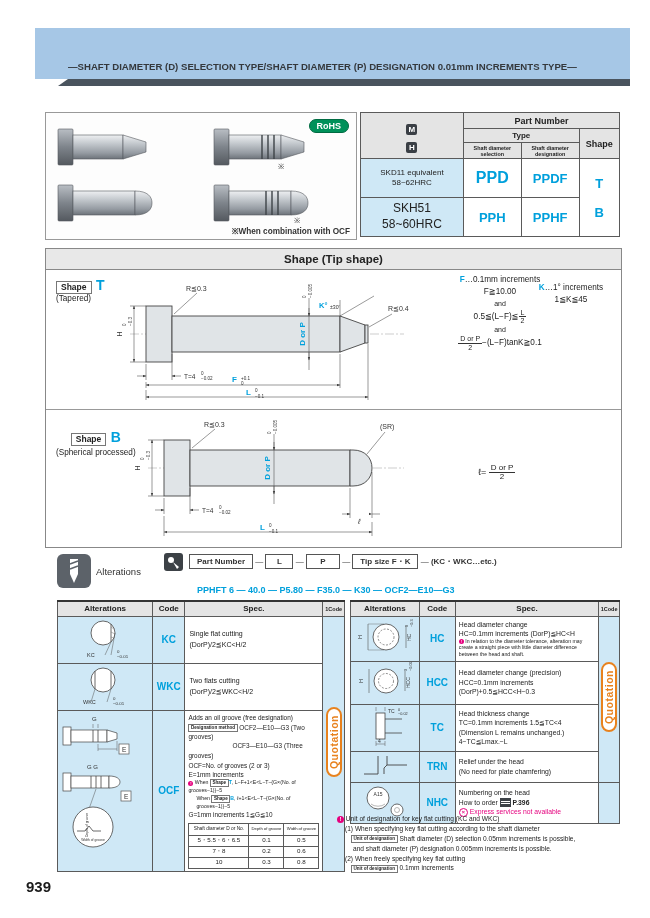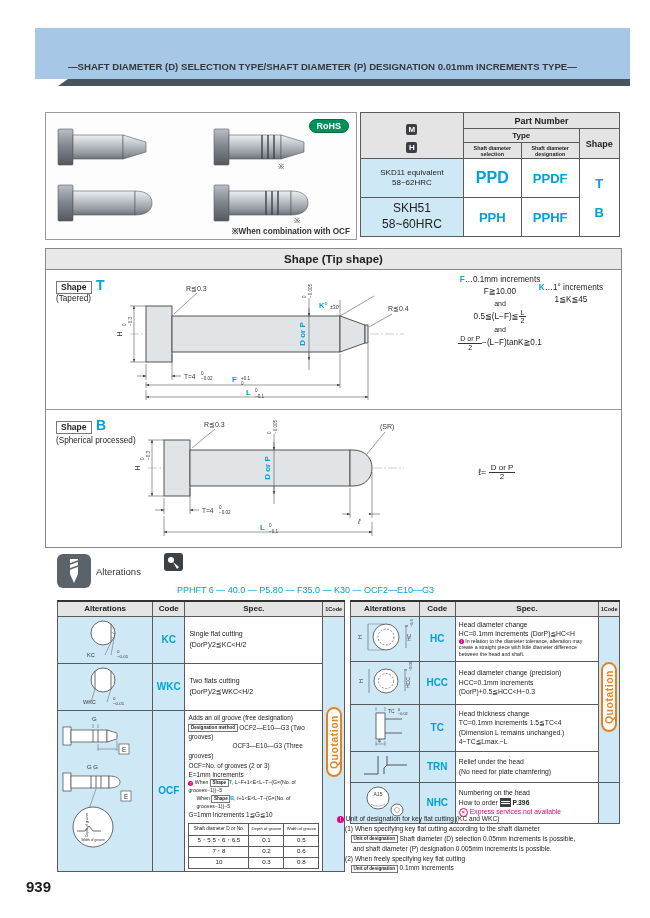--- a/index.html
+++ b/index.html
@@ -222,21 +222,21 @@
 
     <div class="abs" style="left:478px;top:12px;width:94px;text-align:center;font-size:8.2px;line-height:1.5;">
       <div><span class="cyan" style="font-weight:bold">K</span><span>…1° increments</span></div>
       <div>1≦K≦45</div>
     </div>
   </div>
 
   <div class="abs" style="left:0;top:160px;width:575px;border-top:1px solid #999;"></div>
 
   <div class="abs" style="left:0;top:161px;width:575px;height:136px;">
-    <div style="position:absolute;left:10px;top:6px;">
+    <div style="position:absolute;left:10px;top:18px;text-align:center;">
       <span class="shape-label-box">Shape</span>
       <span class="cyan" style="font-size:14px;font-weight:bold;">B</span>
       <div style="font-size:8.2px;margin-top:2px">(Spherical processed)</div>
     </div>
 
     <svg width="300" height="126" viewBox="0 0 300 126" style="position:absolute;left:78px;top:4px">
       <line x1="24" y1="54" x2="280" y2="54" stroke="#999" stroke-width="0.5" stroke-dasharray="9,2,2,2"></line>
       <rect x="40" y="26" width="26" height="56" fill="#e0e4e7" stroke="#444" stroke-width="0.9"></rect>
       <rect x="66" y="36" width="160" height="36" fill="#e0e4e7" stroke="#444" stroke-width="0.9"></rect>
       <path d="M226,36 h3 c12,0 19,8 19,18 c0,10 -7,18 -19,18 h-3 z" fill="#e0e4e7" stroke="#444" stroke-width="0.9"></path>
@@ -304,21 +304,32 @@
     <line x1="13" y1="10" x2="21" y2="7" stroke="#5c6269" stroke-width="1.4"></line>
     <line x1="13" y1="15" x2="21" y2="12" stroke="#5c6269" stroke-width="1.4"></line>
   </svg>
   <span style="position:absolute;left:51px;top:15px;font-size:9.5px;color:#333;">Alterations</span>
   <svg width="19" height="18" viewBox="0 0 19 18" style="position:absolute;left:119px;top:2px">
     <rect x="0" y="0" width="19" height="18" rx="3" fill="#3c4146"></rect>
     <circle cx="7" cy="7" r="3" fill="#fff"></circle>
     <path d="M9,9 L15,14 L13,16 z" fill="#fff"></path>
   </svg>
 
-  <div class="abs cyan" style="left:132px;top:34px;width:430px;font-size:9px;font-weight:normal;">
+  <div class="abs" style="left:144px;top:3px;white-space:nowrap;font-size:8px;color:#333;">
+    <span class="fmt-box" style="width:62px">Part Number</span>
+    <span>—</span>
+    <span class="fmt-box" style="width:26px">L</span>
+    <span>—</span>
+    <span class="fmt-box" style="width:32px">P</span>
+    <span>—</span>
+    <span class="fmt-box" style="width:64px">Tip size F・K</span>
+    <span>—</span>
+    <span style="font-weight:bold">(KC・WKC…etc.)</span>
+  </div>
+  <div class="abs cyan" style="left:152px;top:34px;width:430px;font-size:9px;font-weight:bold;">
     <span>PPHFT 6 — 40.0 — P5.80 — F35.0 — K30 — OCF2—E10—G3</span>
   </div>
 </div>
 
 <table class="bt abs" style="left:57px;top:600px;width:288px;border-top:2px solid #333;">
   <tbody>
       <tr style="height:15px">
     <th class="hdrcell" style="width:95px">Alterations</th>
     <th class="hdrcell" style="width:34px">Code</th>
     <th class="hdrcell" style="width:137px">Spec.</th>

